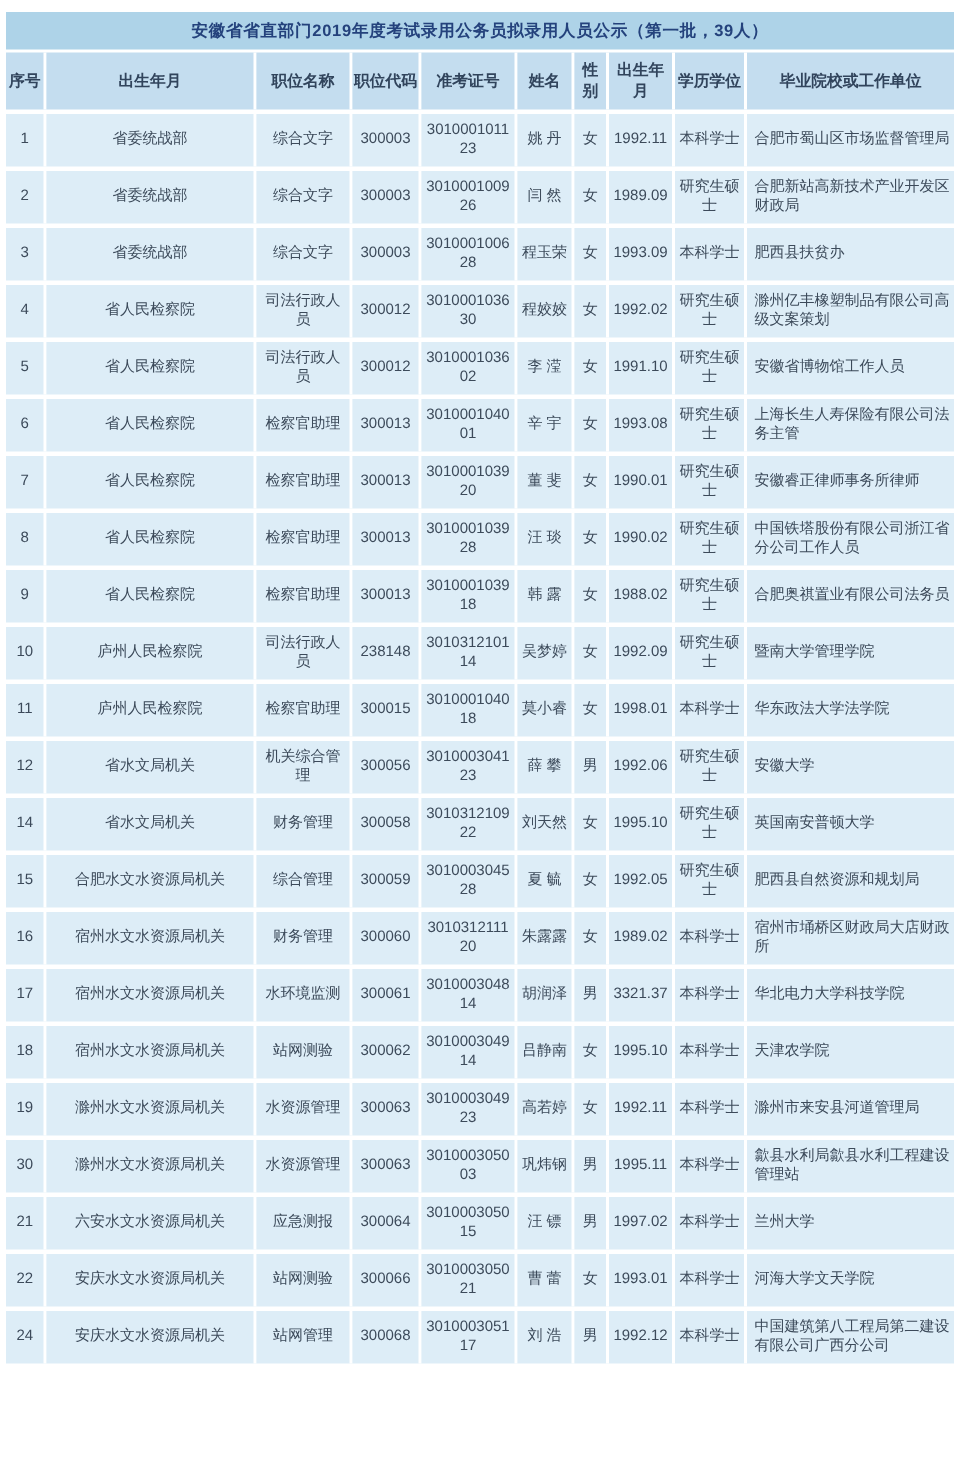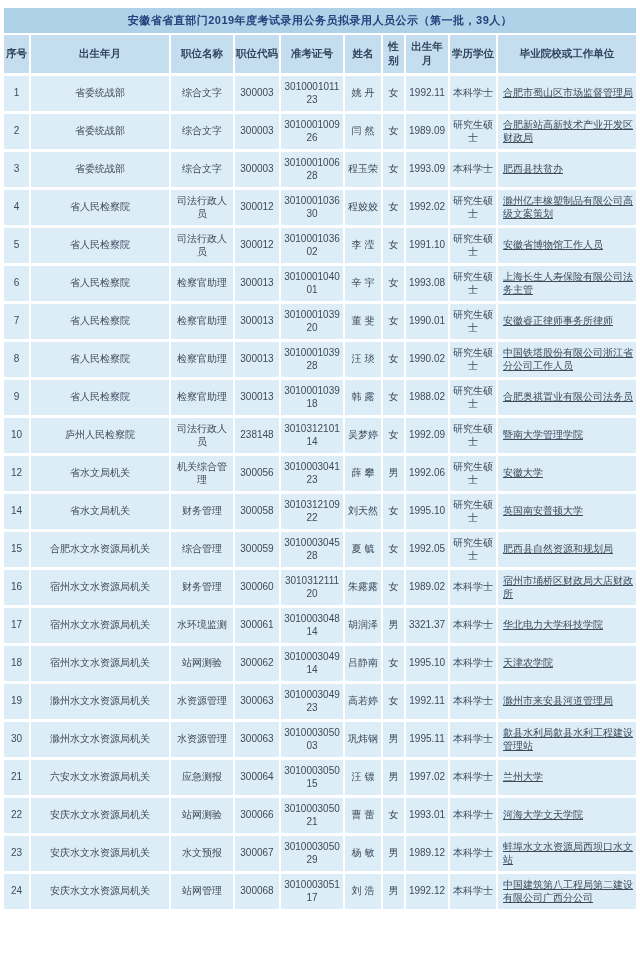--- a/index.html
+++ b/index.html
@@ -44,21 +44,21 @@
     background: var(--row-bg, #ddedf7);
     color: var(--body-text, #3c4a5a);
     font-size: 10px;
     padding: 5px 2px;
     text-align: center;
     vertical-align: middle;
     border-right: 2px solid #ffffff;
     word-break: break-all;
     line-height: 1.25;
   }
-  td:last-child { border-right: none; text-align: left; padding-left: 5px; text-decoration: underline; }
+  td:last-child { border-right: none; text-align: left; padding-left: 5px; }
   
   col.c-seq    { width: 27px; }
   col.c-org    { width: 140px; }
   col.c-pos    { width: 64px; }
   col.c-code   { width: 46px; }
   col.c-ticket { width: 64px; }
   col.c-name   { width: 38px; }
   col.c-sex    { width: 23px; }
   col.c-birth  { width: 44px; }
   col.c-degree { width: 48px; }
@@ -212,20 +212,32 @@
           <td>司法行政人员</td>
           <td>238148</td>
           <td>301031210114</td>
           <td>吴梦婷</td>
           <td>女</td>
           <td>1992.09</td>
           <td>研究生硕士</td>
           <td>暨南大学管理学院</td>
         </tr>
         <tr>
+          <td>11</td>
+          <td>庐州人民检察院</td>
+          <td>检察官助理</td>
+          <td>300015</td>
+          <td>301000104018</td>
+          <td>莫小睿</td>
+          <td>女</td>
+          <td>1998.01</td>
+          <td>本科学士</td>
+          <td>华东政法大学法学院</td>
+        </tr>
+        <tr>
           <td>12</td>
           <td>省水文局机关</td>
           <td>机关综合管理</td>
           <td>300056</td>
           <td>301000304123</td>
           <td>薛 攀</td>
           <td>男</td>
           <td>1992.06</td>
           <td>研究生硕士</td>
           <td>安徽大学</td>
@@ -332,32 +344,20 @@
           <td>站网测验</td>
           <td>300066</td>
           <td>301000305021</td>
           <td>曹 蕾</td>
           <td>女</td>
           <td>1993.01</td>
           <td>本科学士</td>
           <td>河海大学文天学院</td>
         </tr>
         <tr>
-          <td>23</td>
-          <td>安庆水文水资源局机关</td>
-          <td>水文预报</td>
-          <td>300067</td>
-          <td>301000305029</td>
-          <td>杨 敏</td>
-          <td>男</td>
-          <td>1989.12</td>
-          <td>本科学士</td>
-          <td>蚌埠水文水资源局西坝口水文站</td>
-        </tr>
-        <tr>
           <td>24</td>
           <td>安庆水文水资源局机关</td>
           <td>站网管理</td>
           <td>300068</td>
           <td>301000305117</td>
           <td>刘 浩</td>
           <td>男</td>
           <td>1992.12</td>
           <td>本科学士</td>
           <td>中国建筑第八工程局第二建设有限公司广西分公司</td>

